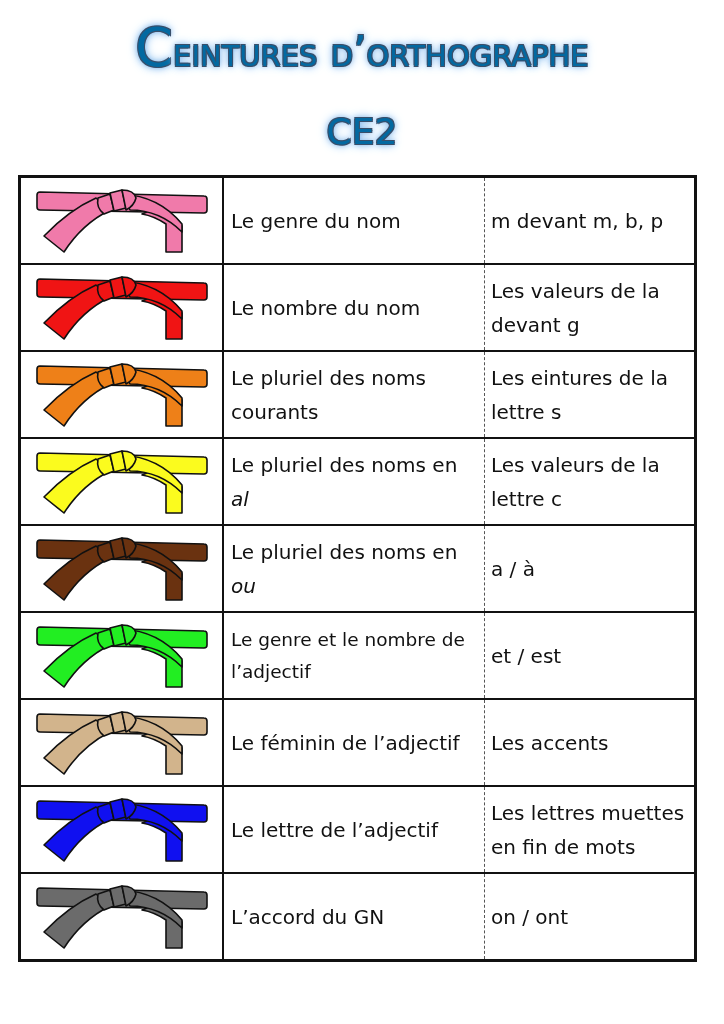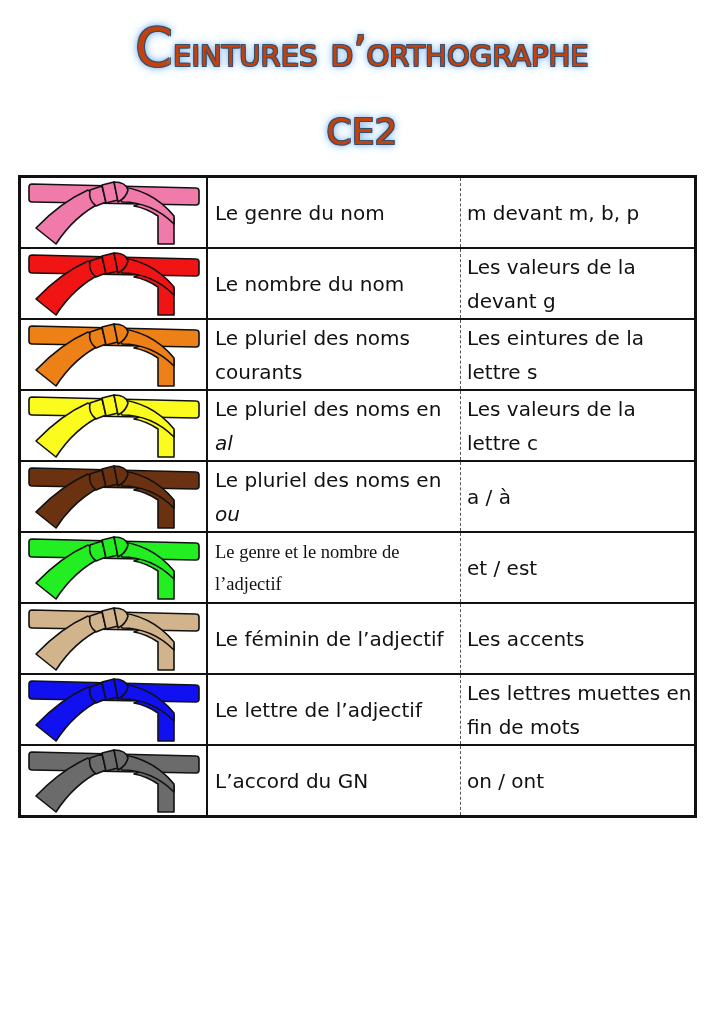--- a/index.html
+++ b/index.html
@@ -1,41 +1,41 @@
 <!DOCTYPE html>
 <html><head>
 <meta charset="utf-8">
 <style>
   html, body { margin: 0; padding: 0; background: #ffffff; }
   body { width: 724px; height: 1024px; position: relative; overflow: hidden;
          font-family: "DejaVu Sans", sans-serif; }
   .title {
     position: absolute; left: 0; width: 724px; text-align: center;
-    color: #c2410c; font-weight: normal;
+    color: #0369a1; font-weight: normal;
     text-shadow:
       -1px -1px 0 #3a4f6a, 1px -1px 0 #3a4f6a, -1px 1px 0 #3a4f6a, 1px 1px 0 #3a4f6a,
       0 0 5px #6fa9e6, 0 0 8px #8cc0f0, 0 0 12px #a9d2f5;
     letter-spacing: 0px;
   }
   .title-line1 { top: 18px; font-size: 42px; line-height: 60px; font-variant: small-caps; }
   .title-line1 .cap { font-size: 54px; }
   .title-line2 { top: 100px; font-size: 36px; line-height: 64px; }
 
   .belt-table {
     position: absolute; left: 18px; top: 175px; width: 679px;
     border-collapse: collapse; border: 3px solid #111;
     table-layout: fixed;
   }
-  .belt-table td { border: 2px solid #111; padding: 0; height: 69px; vertical-align: middle; }
+  .belt-table td { border: 2px solid #111; padding: 8px; height: 69px; vertical-align: middle; }
   .belt-table td.belt { width: 185px; }
   .belt-table td.topic { width: 245px; border-right: 1px dashed #555; padding-left: 7px;
                          font-size: 20px; line-height: 34px; color: #111; }
   .belt-table td.skill { border-left: 1px dashed #555; padding-left: 6px;
                          font-size: 20px; line-height: 34px; color: #111; margin-left: 24px; }
-  .belt-table td.topic.small { font-size: 18.5px; line-height: 32px; font-family: Liberation Serif, serif; }
+  .belt-table td.topic.small { font-size: 18.5px; line-height: 32px; }
   .topic em { font-style: italic; }
   svg.belt-svg { display: block; margin: 0 auto; }
 </style>
 </head>
 <body>
 
 <div class="title title-line1"><span class="cap">C</span><span>eintures d’orthographe</span></div>
 <div class="title title-line2">CE2</div>
 
 <table class="belt-table">

